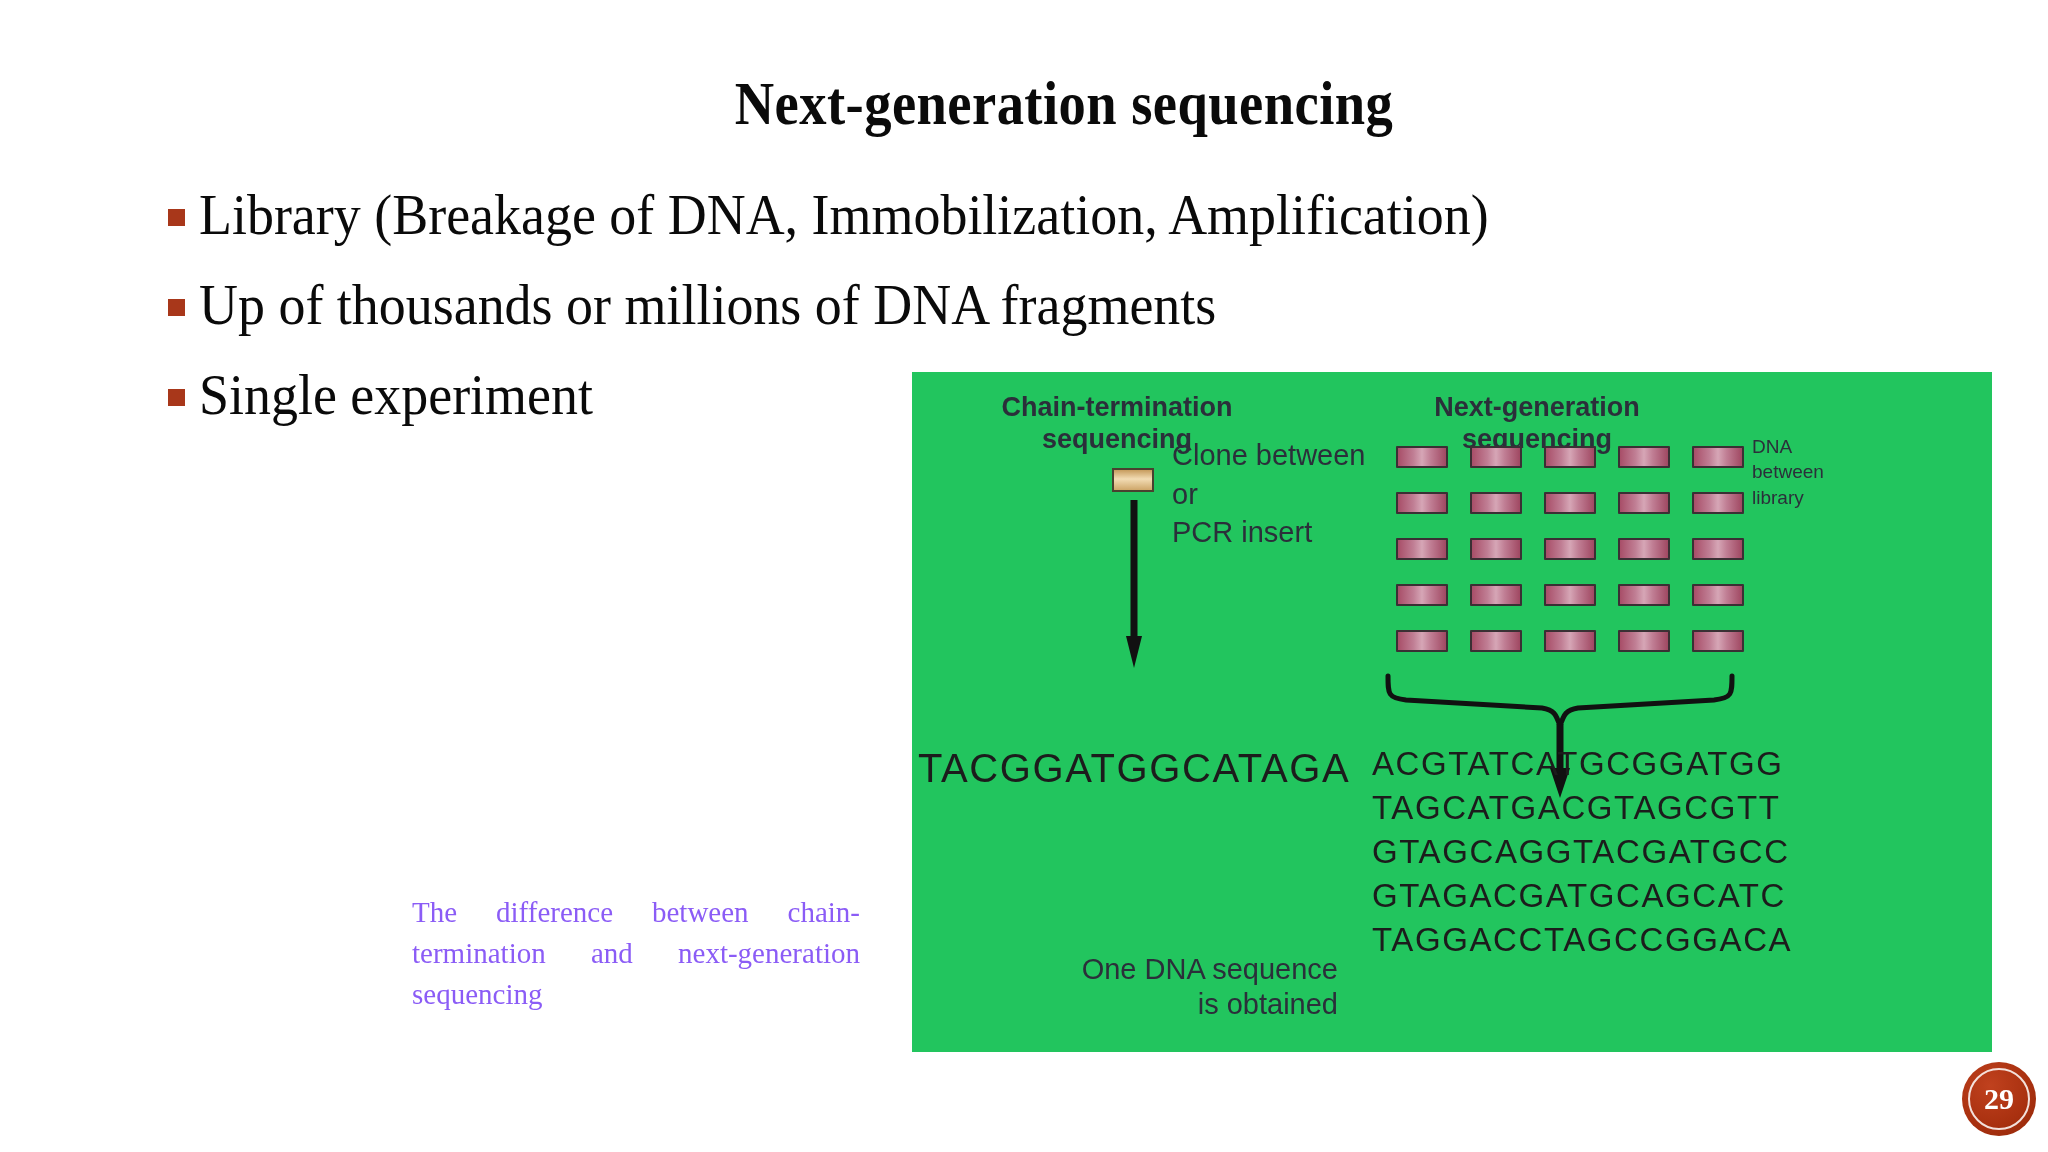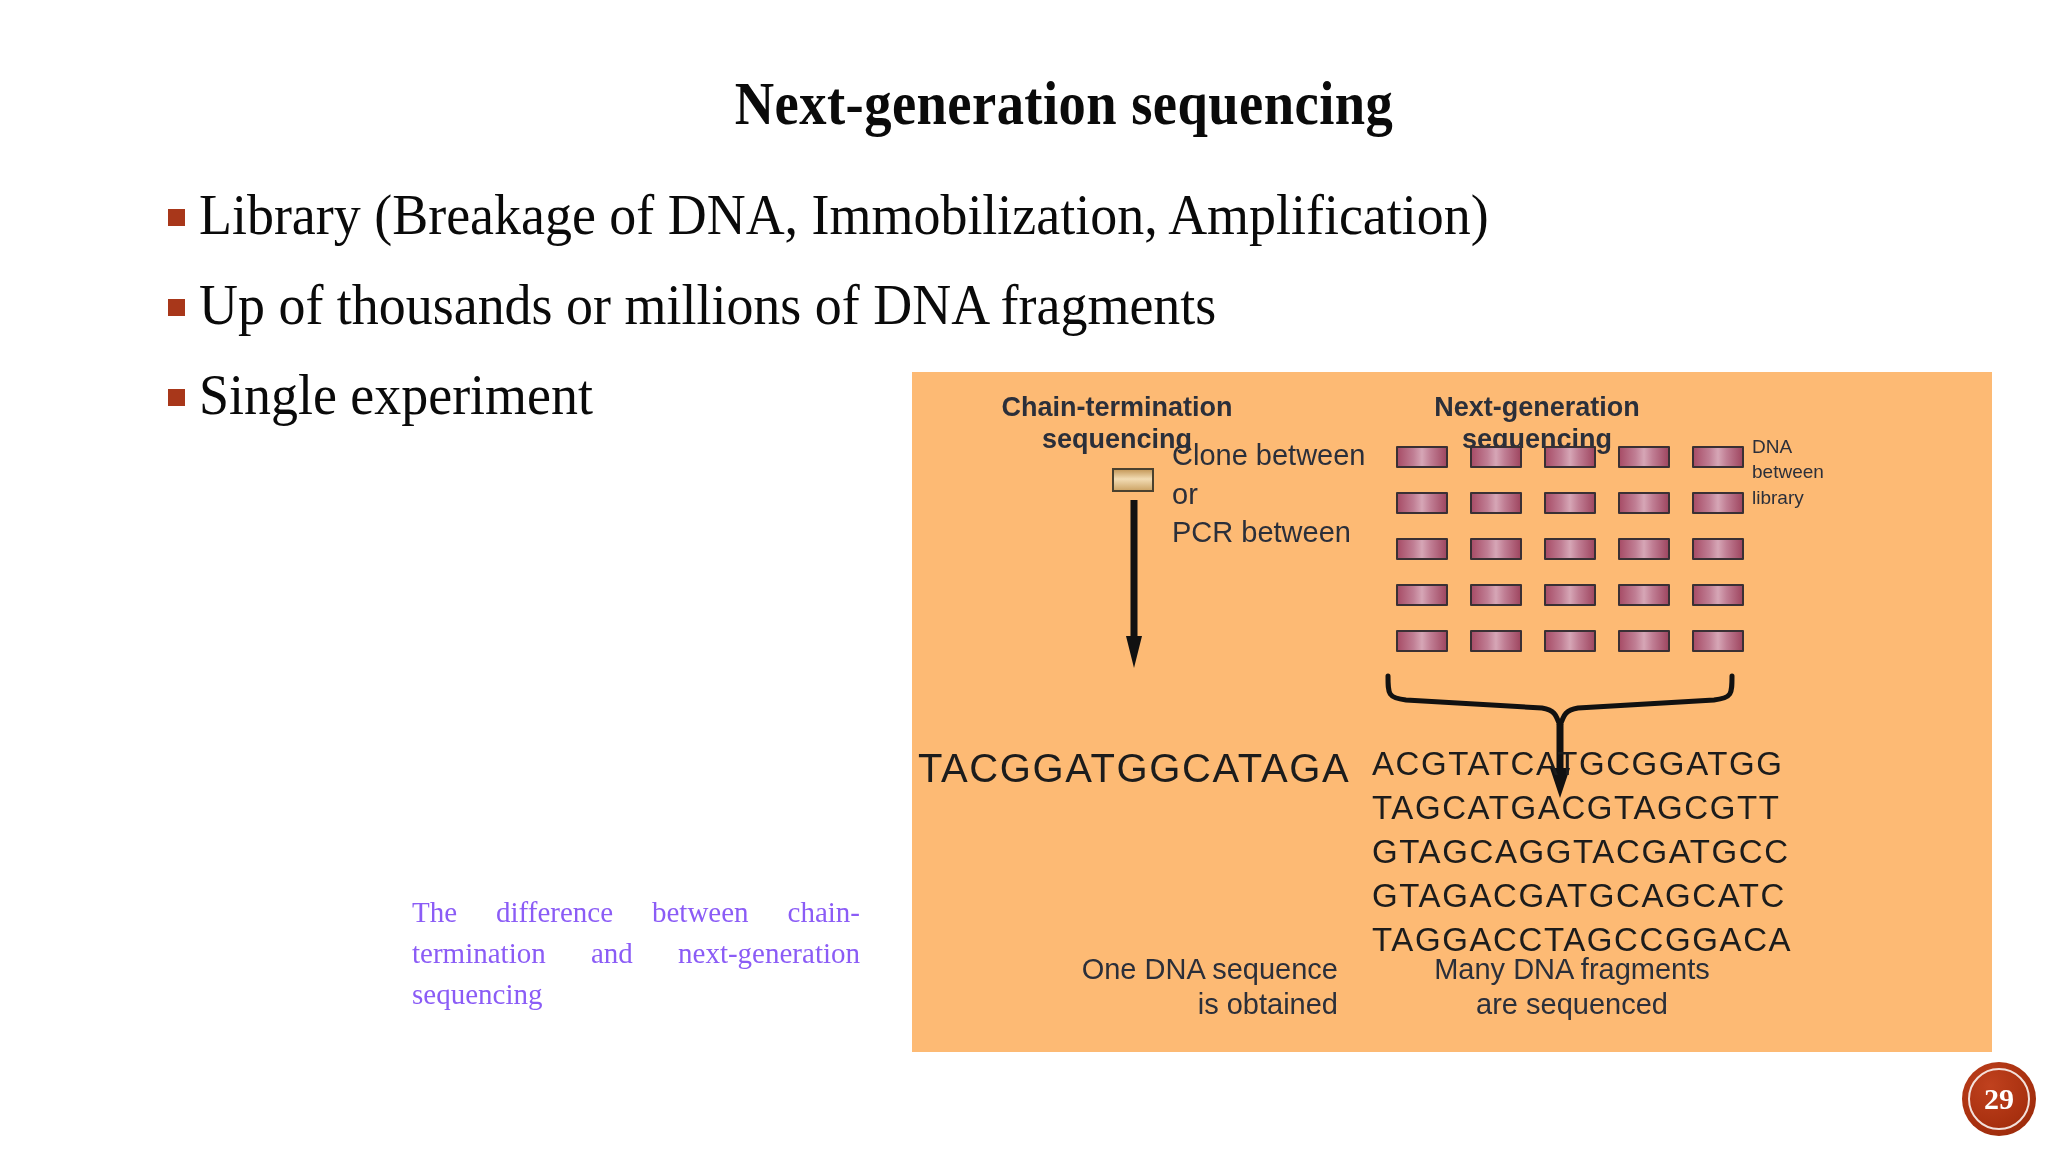--- a/index.html
+++ b/index.html
@@ -88,21 +88,21 @@
     text-align: justify;
   }
 
   
   .figure {
     position: absolute;
     left: 872px;
     top: 372px;
     width: 1080px;
     height: 680px;
-    background: #fdba74;
+    background: #22c55e;
   }
 
   .fig-head {
     position: absolute;
     font-family: "Liberation Sans", sans-serif;
     font-weight: bold;
     font-size: 27px;
     line-height: 1.18;
     color: #2b2f3a;
     text-align: center;
@@ -285,21 +285,21 @@
     <div class="fig-head right">
       <div>Next-generation</div>
       <div>sequencing</div>
     </div>
 
     <div class="clone-swatch"></div>
 
     <div class="clone-labels">
       <div>Clone between</div>
       <div>or</div>
-      <div>PCR between</div>
+      <div>PCR insert</div>
     </div>
 
     <svg class="left-arrow" viewBox="0 0 16 168">
       <line x1="8" y1="0" x2="8" y2="140" stroke="#111" stroke-width="7"></line>
       <polygon points="8,168 0,136 16,136" fill="#111"></polygon>
     </svg>
 
     <div class="frag-grid">
       <div class="frag"></div>
       <div class="frag"></div>
@@ -353,24 +353,20 @@
       <div>GTAGCAGGTACGATGCC</div>
       <div>GTAGACGATGCAGCATC</div>
       <div>TAGGACCTAGCCGGACA</div>
     </div>
 
     <div class="fig-foot left">
       <div>One DNA sequence</div>
       <div>is obtained</div>
     </div>
 
-    <div class="fig-foot right">
-      <div>Many DNA fragments</div>
-      <div>are sequenced</div>
-    </div>
 
   </div>
 
   <div class="page-badge">
     <span class="page-num">29</span>
   </div>
 
 </div>
 
 </body></html>

